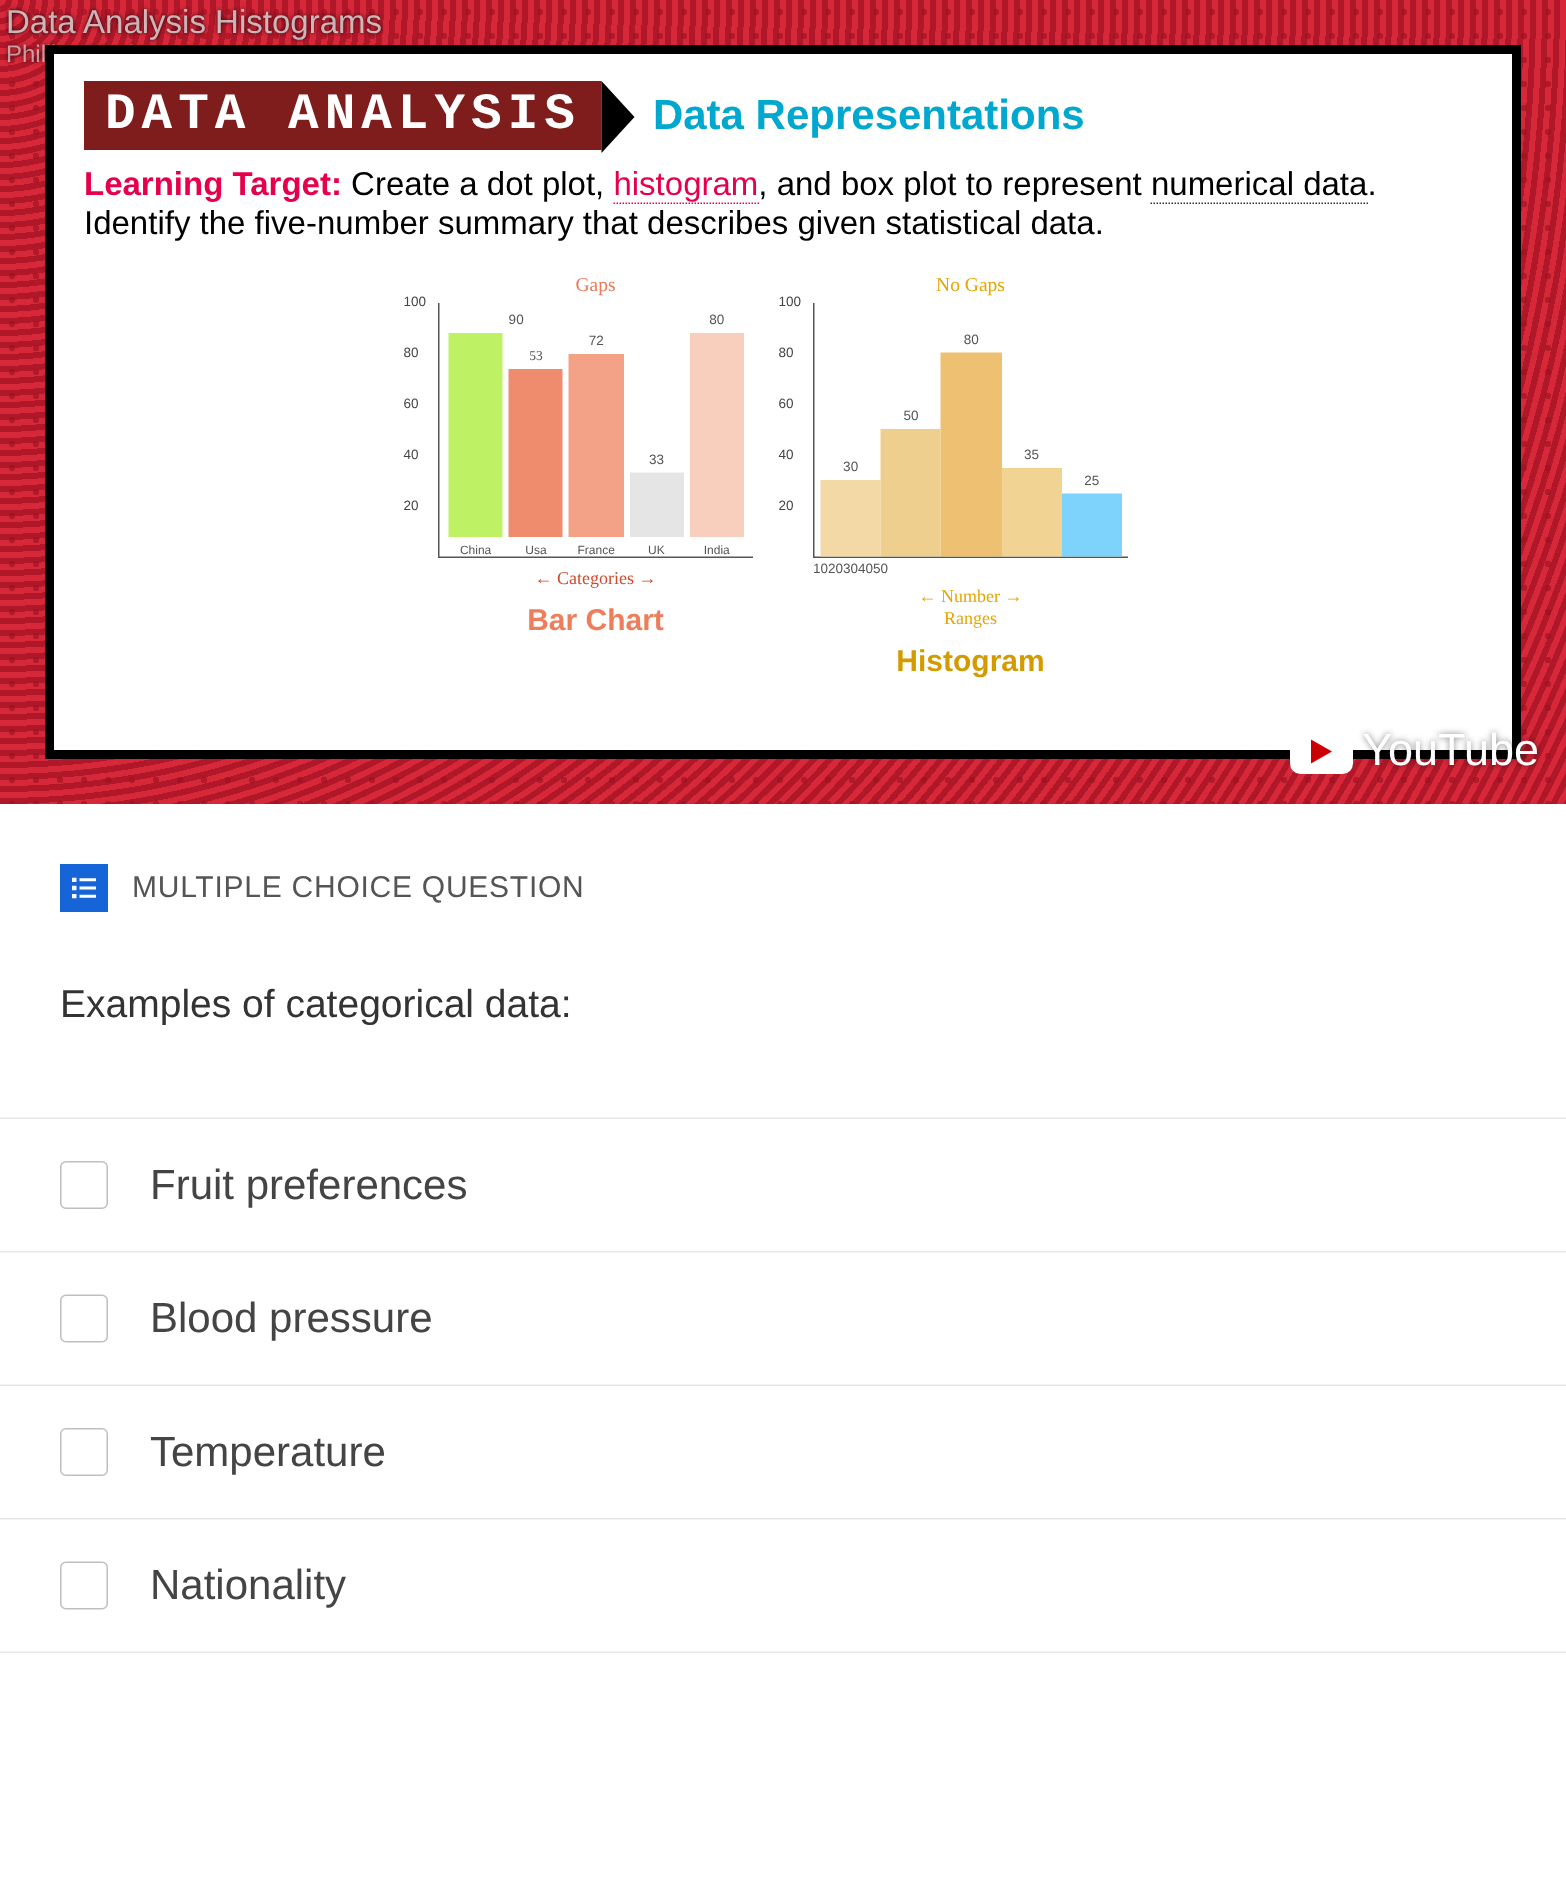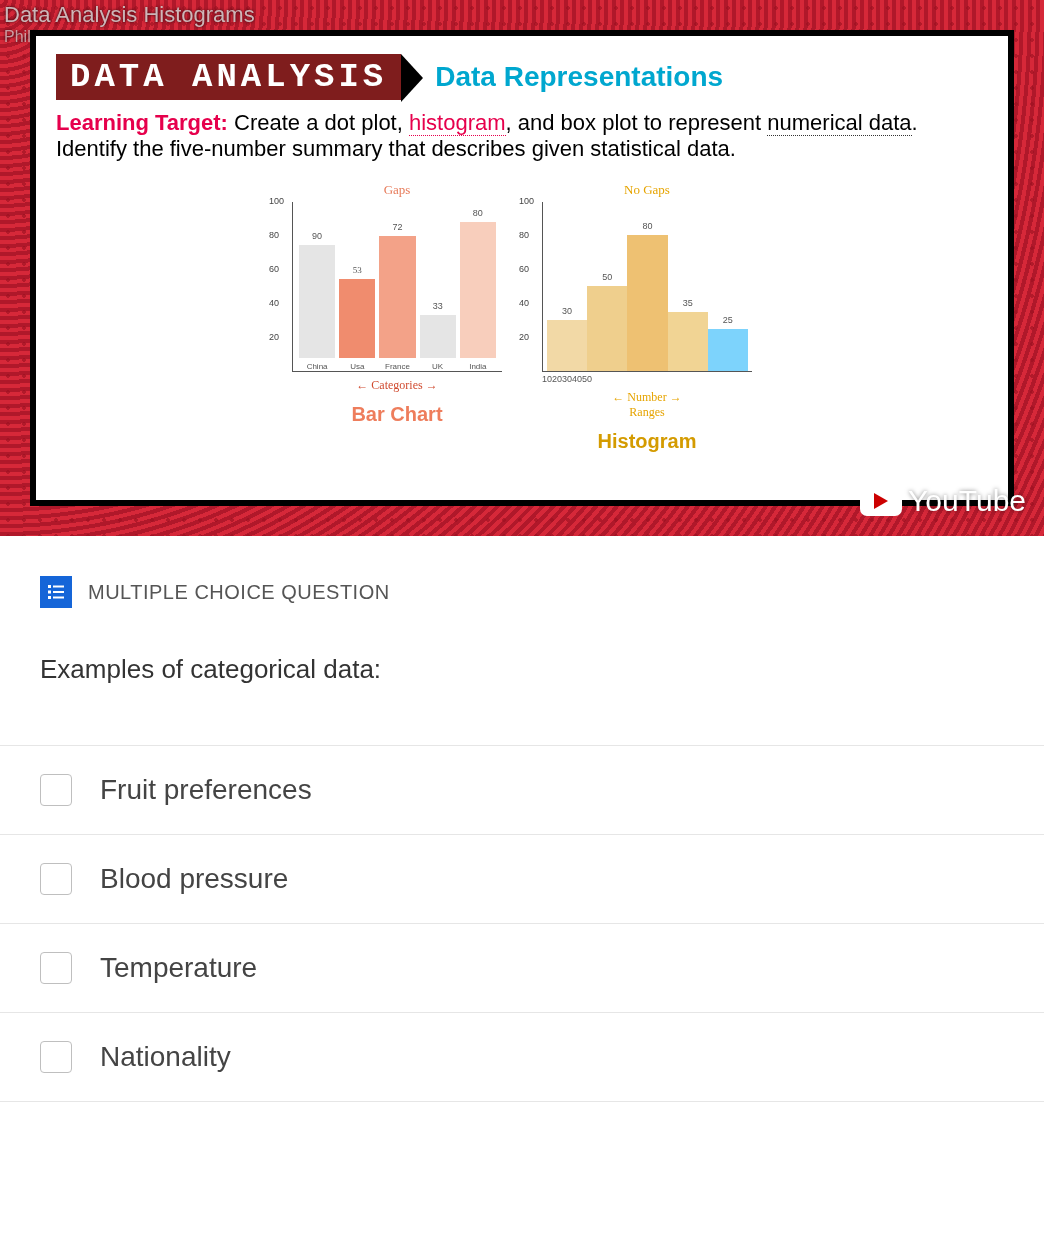--- a/index.html
+++ b/index.html
@@ -164,27 +164,27 @@
 
       <div class="mini-chart">
         <div class="mini-title">Gaps</div>
         <div class="plot" id="barplot">
             <div class="ytick" style="bottom: 34px;">20</div>
             <div class="ytick" style="bottom: 68px;">40</div>
             <div class="ytick" style="bottom: 102px;">60</div>
             <div class="ytick" style="bottom: 136px;">80</div>
             <div class="ytick" style="bottom: 170px;">100</div>
             <div class="barwrap">
-              <div class="bar" style="height: 113px; background: #e5e5e5;">
+              <div class="bar" style="height: 136px; background: #bef264; padding-left: 27px;">
                 <div class="barval">90</div>
               </div>
               <div class="barlab">China</div>
             </div>
             <div class="barwrap">
-              <div class="bar" style="height: 79px; background: rgb(240, 140, 110); font-family: Liberation Serif, serif;">
+              <div class="bar" style="height: 112px; background: rgb(240, 140, 110); font-family: Liberation Serif, serif;">
                 <div class="barval">53</div>
               </div>
               <div class="barlab">Usa</div>
             </div>
             <div class="barwrap">
               <div class="bar" style="height: 122.4px; background: rgb(243, 162, 136);">
                 <div class="barval">72</div>
               </div>
               <div class="barlab">France</div>
             </div>

